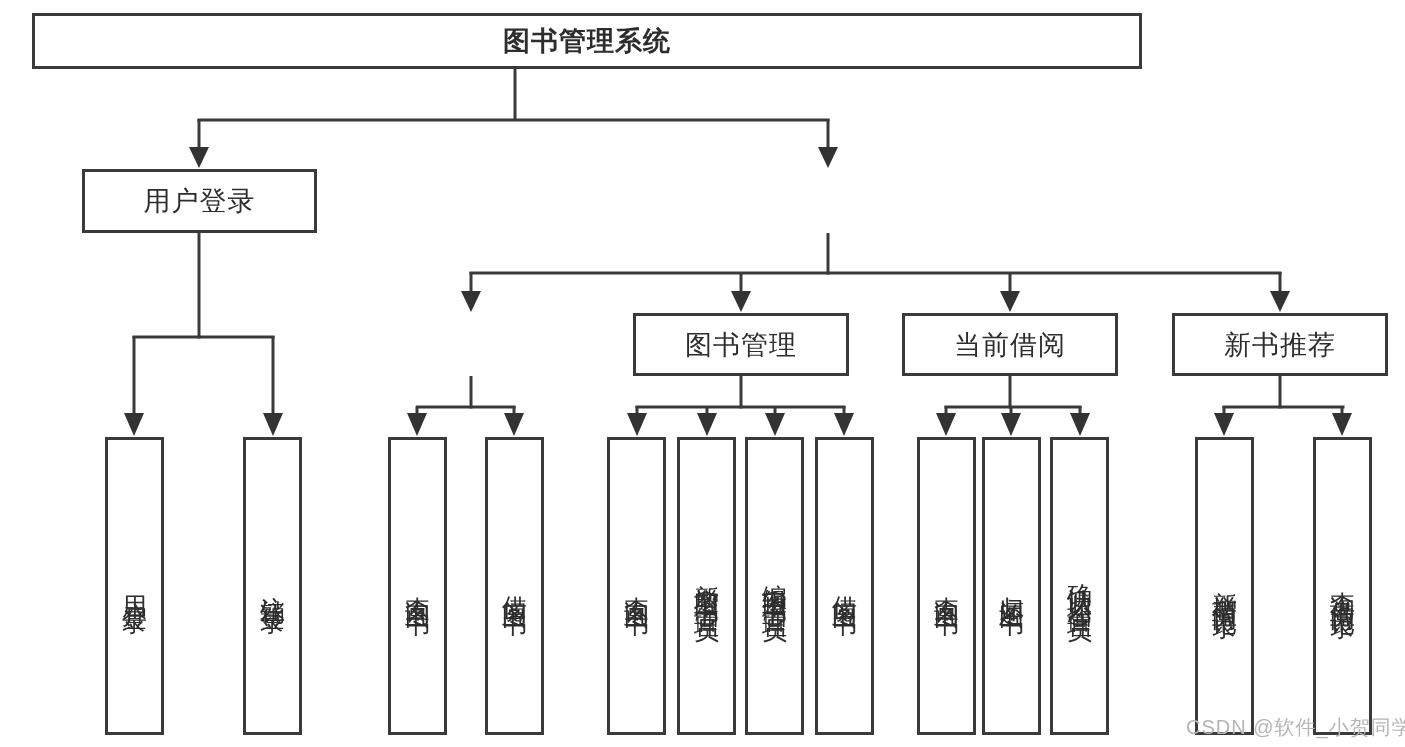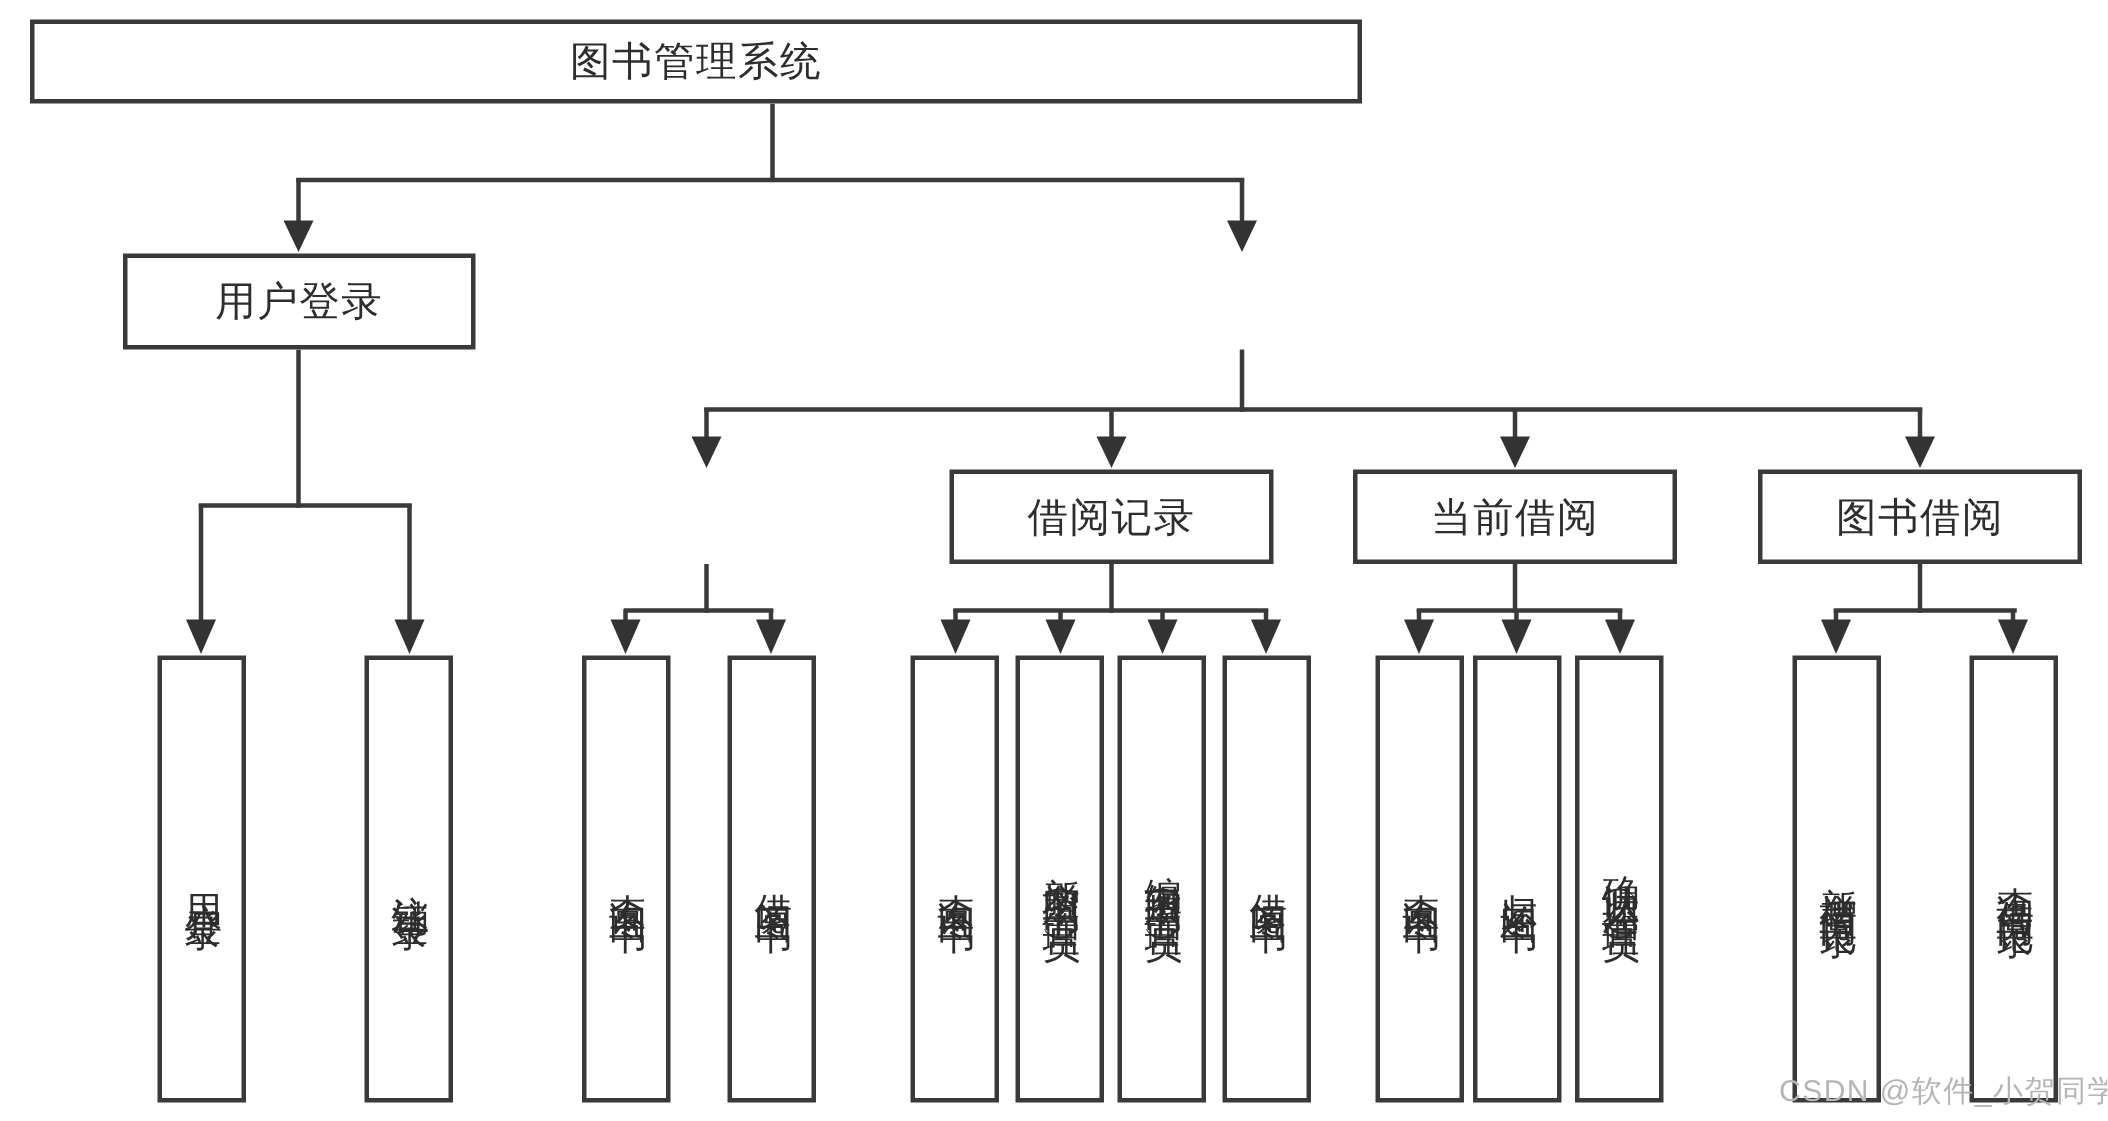--- a/index.html
+++ b/index.html
@@ -18,21 +18,21 @@
     position: absolute;
     box-sizing: border-box;
     border: 3px solid #3a3a3a;
     background: #ffffff;
     display: flex;
     align-items: center;
     justify-content: center;
     color: #2d2d2d;
   }
   .hbox { font-size: 27px; letter-spacing: 1px; }
-  .root  { left: 20px;  top: 13px;  width: 888px; height: 56px; }
+  .root  { left: 32px;  top: 13px;  width: 1110px; height: 56px; font-weight: bold; }
   .b-user{ left: 82px;  top: 169px; width: 235px; height: 64px; }
   .b-book{ left: 712px; top: 169px; width: 233px; height: 64px; }
   .hdr   { top: 313px; width: 216px; height: 63px; }
   .h-new     { left: 363px; }
   .h-borrow  { left: 633px; }
   .h-current { left: 902px; }
   .h-record  { left: 1172px; }
   .vbox { top: 437px; width: 59px; height: 298px; }
   .vtext {
     writing-mode: vertical-rl;
@@ -141,27 +141,27 @@
 
   <div class="box hbox root">
     <span>图书管理系统</span>
   </div>
 
   <div class="box hbox b-user">
     <span>用户登录</span>
   </div>
 
   <div class="box hbox hdr h-borrow">
-    <span>借阅记录</span>
+    <span>图书管理</span>
   </div>
   <div class="box hbox hdr h-current">
     <span>当前借阅</span>
   </div>
   <div class="box hbox hdr h-record">
-    <span>图书借阅</span>
+    <span>新书推荐</span>
   </div>
 
   <div class="box vbox g1l1">
     <span class="vtext">用户登录</span>
   </div>
   <div class="box vbox g1l2">
     <span class="vtext">注销登录</span>
   </div>
 
   <div class="box vbox g2l1">

